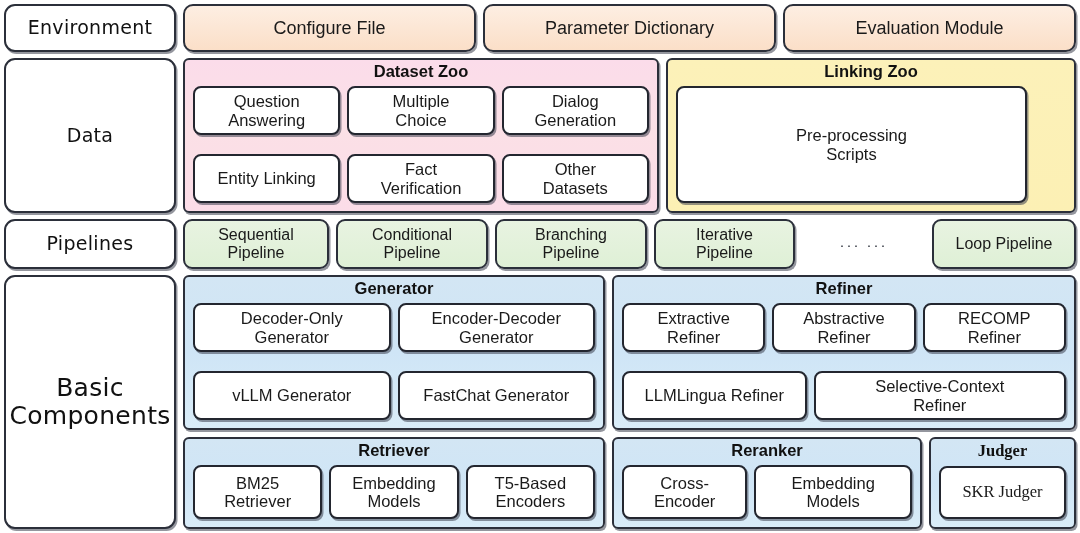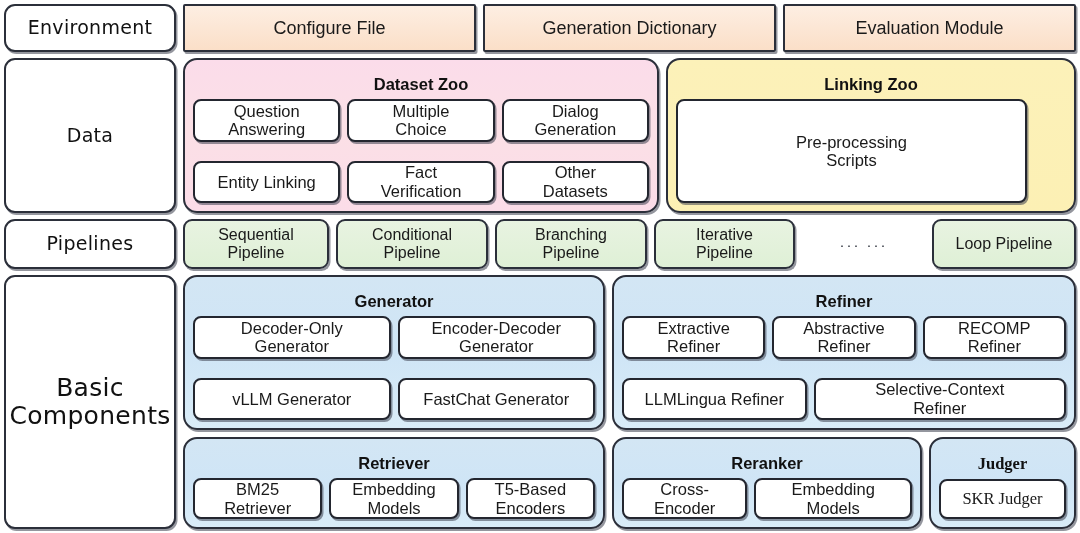--- a/index.html
+++ b/index.html
@@ -58,33 +58,33 @@
     gap: 7px;
     align-items: stretch;
   }
 
   
   .row-env { height: 48px; }
   .env-chip {
     flex: 1 1 0;
     background: linear-gradient(180deg,#fdeee2 0%,#fbdfc8 100%);
     font-size: 18px;
-    border-radius: 2px;
+    border-radius: 10px;
   }
   .row-env .rail { font-size: 19px; }
 
   
   .row-data { height: 155px; }
 
   .group {
     box-sizing: border-box;
     border: 2px solid #2b2f3a;
-    border-radius: 14px;
+    border-radius: 6px;
     box-shadow: 1.5px 2px 0 rgba(60,64,78,0.55);
-    padding: 14px 8px 8px 8px;
+    padding: 1px 8px 8px 8px;
     display: flex;
     flex-direction: column;
   }
   .group > .group-title {
     font-weight: bold;
     font-size: 16.5px;
     text-align: center;
     margin: 1px 0 5px 0;
     color: #111;
   }
@@ -166,21 +166,21 @@
   .rail-basic { font-size: 25px; }
 </style>
 </head>
 <body>
 
 <div id="diagram">
 
   <div class="row row-env">
     <div class="box rail">Environment</div>
     <div class="box env-chip">Configure File</div>
-    <div class="box env-chip">Generation Dictionary</div>
+    <div class="box env-chip">Parameter Dictionary</div>
     <div class="box env-chip">Evaluation Module</div>
   </div>
 
   <div class="row row-data">
     <div class="box rail">Data</div>
 
     <div class="group grp-dataset">
       <div class="group-title">Dataset Zoo</div>
       <div class="group-rows">
         <div class="group-line">

